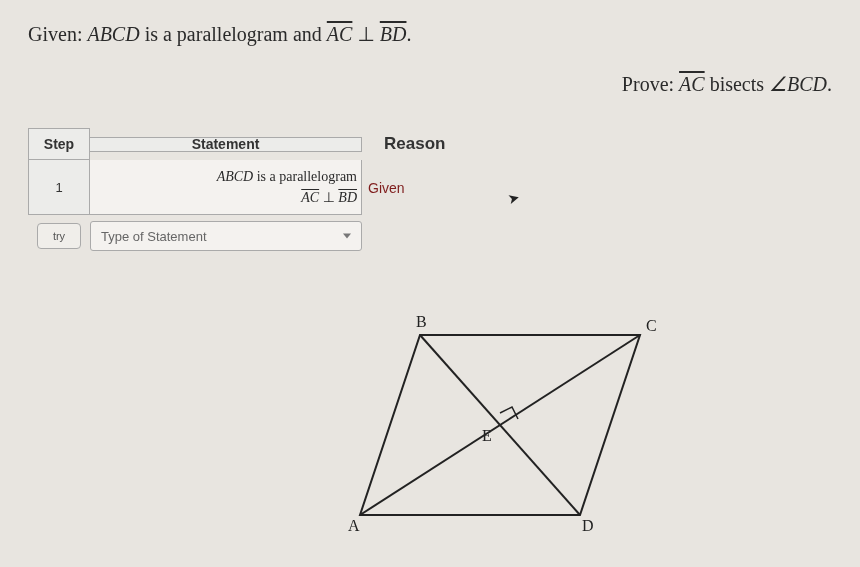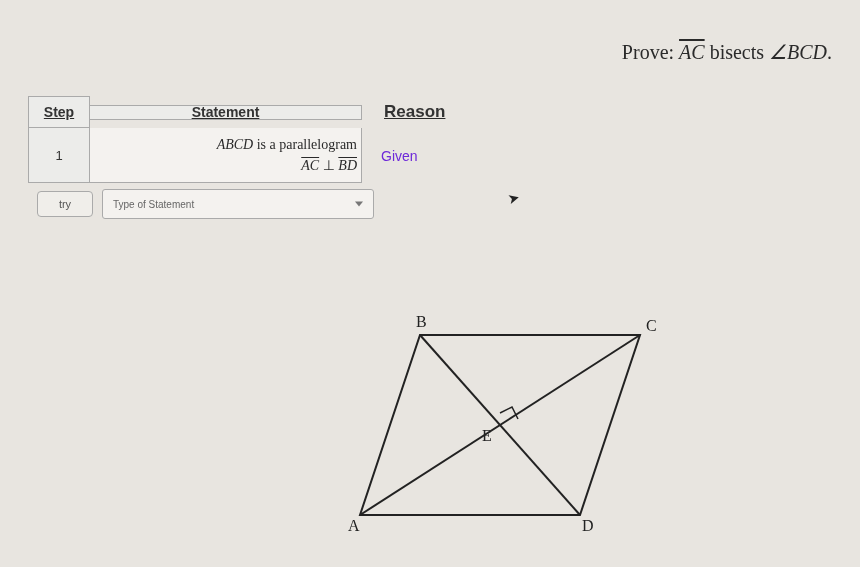--- a/index.html
+++ b/index.html
@@ -12,21 +12,21 @@
     padding: 18px 28px;
     position: relative;
     overflow: hidden;
   }
   .problem-text { font-size: 20px; line-height: 1.6; }
   .problem-text .line2 { margin-top: 18px; text-align: right; }
   .overline { text-decoration: overline; font-style: italic; }
   .mathital { font-style: italic; }
 
   .proof-area { margin-top: 28px; }
-  .header-row { display: flex; align-items: center; text-decoration: underline; }
+  .header-row { display: flex; align-items: center; }
   .step-hdr {
     width: 62px; height: 32px;
     border: 1px solid #aaa; background: #ececea;
     display: flex; align-items: center; justify-content: center;
     font-family: Arial, sans-serif; font-weight: bold; font-size: 14px;
     color: #333;
   }
   .stmt-hdr {
     width: 272px; height: 15px;
     border: 1px solid #aaa; background: #ececea;
@@ -50,40 +50,40 @@
   .stmt-cell {
     width: 272px;
     border: 1px solid #aaa; border-top: none; border-left: none;
     background: #f4f2ef;
     padding: 6px 4px;
     text-align: right;
     font-size: 14px;
     line-height: 1.5;
   }
   .reason-cell {
-    margin-left: 19px;
+    margin-left: 6px;
     display: flex; align-items: center;
-    font-family: Arial, sans-serif; font-size: 14px; color: #6d28d9;
+    font-family: Arial, sans-serif; font-size: 14px; color: #7f1d1d;
   }
   .row2 { display: flex; align-items: center; margin-top: 6px; }
   .try-btn {
-    width: 56px; height: 26px;
+    width: 44px; height: 26px;
     margin-left: 9px; margin-right: 9px;
     border: 1px solid #aaa; border-radius: 4px;
     background: #f0eeea;
     font-family: Arial, sans-serif; font-size: 11px; color: #555;
     display: flex; align-items: center; justify-content: center;
     cursor: pointer;
   }
   .type-select {
     width: 272px; height: 30px;
     border: 1px solid #aaa; border-radius: 3px;
     background: #f4f2ef;
     padding: 0 24px 0 10px;
-    font-family: Arial, sans-serif; font-size: 10px; color: #666;
+    font-family: Arial, sans-serif; font-size: 13px; color: #666;
     display: flex; align-items: center; position: relative;
     cursor: pointer;
   }
   .type-select .caret {
     position: absolute; right: 10px; top: 50%; transform: translateY(-50%);
     width: 0; height: 0;
     border-left: 4px solid transparent;
     border-right: 4px solid transparent;
     border-top: 5px solid #777;
   }
@@ -101,20 +101,23 @@
     position: absolute;
     left: 508px; top: 190px;
     font-size: 14px; color: #222;
     transform: rotate(-15deg);
   }
 </style>
 </head>
 <body>
 
 <div class="problem-text">
+  <div class="line1">
+    <span>Given: </span><span class="mathital">ABCD</span><span> is a parallelogram and </span><span class="overline">AC</span> ⊥ <span class="overline">BD</span><span>.</span>
+  </div>
   <div class="line2">
     <span>Prove: </span><span class="overline">AC</span><span> bisects </span><span class="mathital">∠BCD</span><span>.</span>
   </div>
 </div>
 
 <div class="proof-area">
   <div class="header-row">
     <div class="step-hdr">Step</div>
     <div class="stmt-hdr">Statement</div>
     <div class="reason-hdr">Reason</div>

